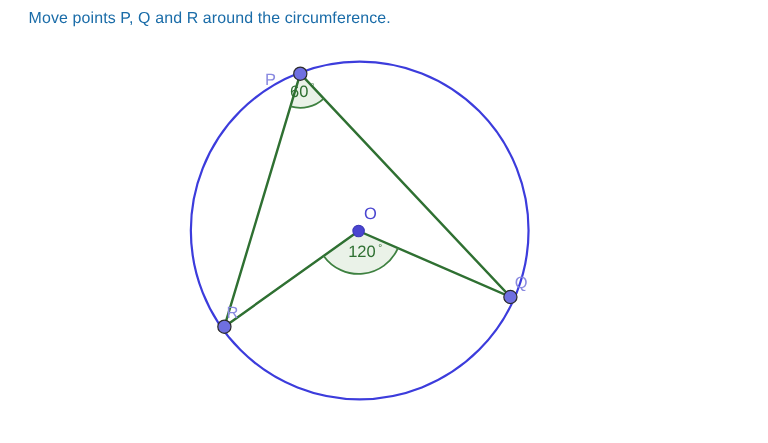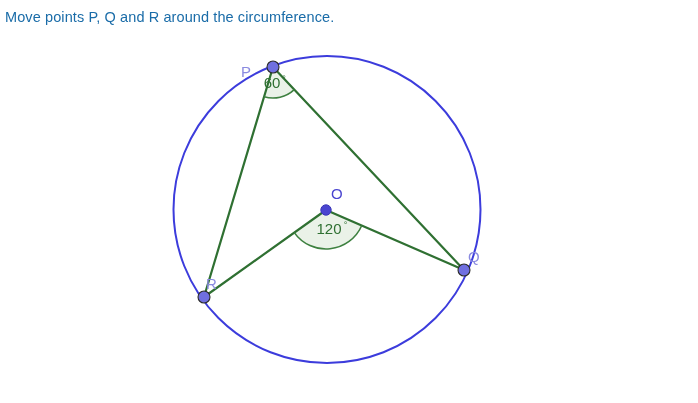--- a/index.html
+++ b/index.html
@@ -16,21 +16,21 @@
   }
   #applet-root {
     position: absolute;
     left: 0; top: 0;
     width: 698px;
     height: 403px;
     background: #ffffff;
   }
   #instruction-bar {
     position: absolute;
-    left: 5px;
+    left: 26px;
     top: 9px;
     font-size: 14.5px;
     color: #1a6ca8;
     font-family: "Liberation Sans", sans-serif;
     letter-spacing: 0.1px;
     white-space: nowrap;
     user-select: none;
   }
   #geometry-canvas {
     position: absolute;

